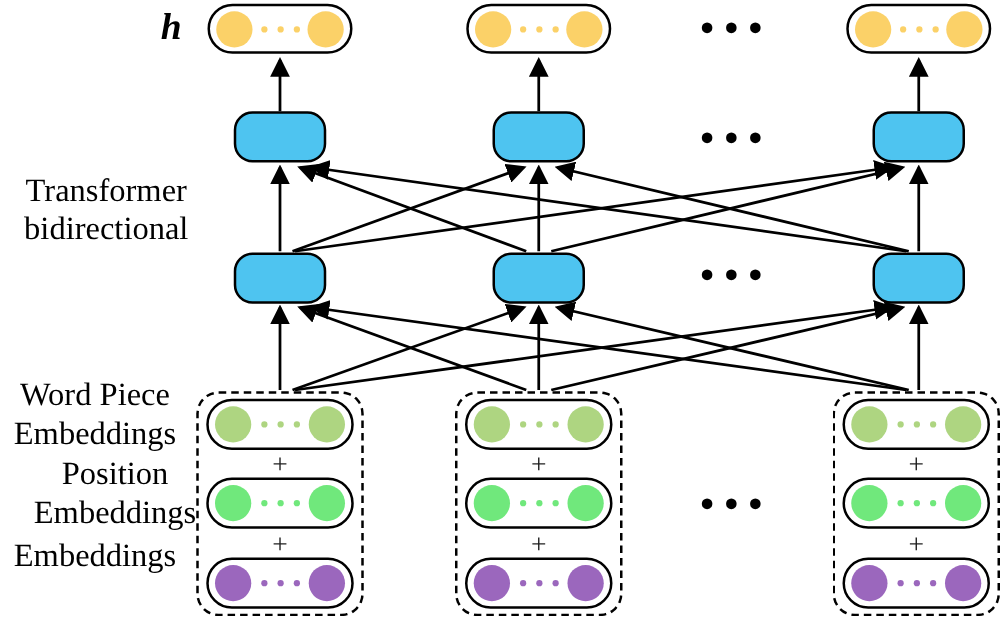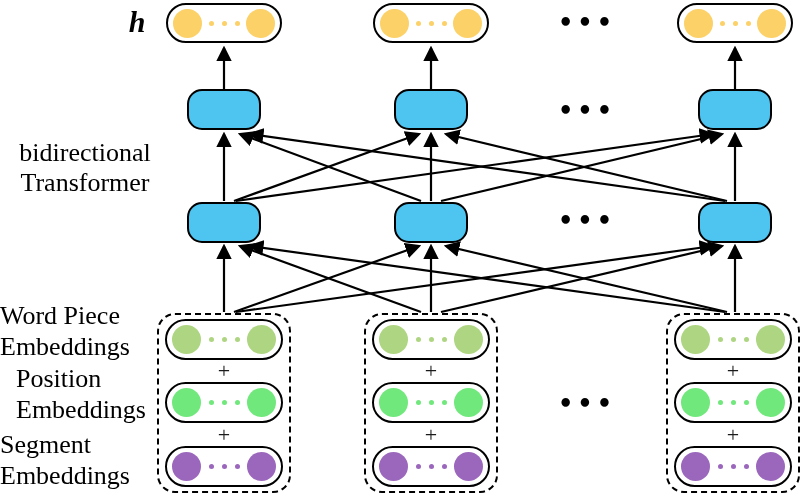--- a/index.html
+++ b/index.html
@@ -6,21 +6,21 @@
   #canvas{
     position:relative;width:800px;height:499px;background:#ffffff;
     overflow:hidden;font-family:"Liberation Serif",serif;
   }
   
   .lbl{position:absolute;color:#000;}
   .lbl-h{left:122px;top:5px;width:30px;text-align:center;
          font:italic 700 30px "Liberation Serif",serif;}
   .lbl-transformer{left:8px;top:138px;width:154px;text-align:center;
          font:400 26px "Liberation Serif",serif;line-height:30px;}
-  .lbl-emb{left:0px;width:152px;
+  .lbl-emb{left:0px;width:152px;text-align:center;
          font:400 26px "Liberation Serif",serif;line-height:31px;}
   .lbl-wordpiece{top:300px;}
   .lbl-position{top:363px;margin-left:16px;}
   .lbl-segment{top:429px;}
   
   .ell{position:absolute;left:556px;width:62px;text-align:center;color:#000;
        font:700 24px "DejaVu Sans",sans-serif;letter-spacing:4px;}
   
   .pill{position:absolute;width:116px;height:40px;background:#fff;
         border:2.5px solid #000;border-radius:21px;box-sizing:border-box;
@@ -81,33 +81,32 @@
       <line x1="236" y1="312" x2="713" y2="246" marker-end="url(#ah)"></line>
       <line x1="421" y1="312" x2="240" y2="246" marker-end="url(#ah)"></line>
       <line x1="441" y1="312" x2="722" y2="246" marker-end="url(#ah)"></line>
       <line x1="725" y1="312" x2="250" y2="246" marker-end="url(#ah)"></line>
       <line x1="727" y1="312" x2="446" y2="246" marker-end="url(#ah)"></line>
     </g>
   </svg>
 
   <div class="lbl lbl-h">h</div>
   <div class="lbl lbl-transformer">
+    <div>Transformer</div>
     <div>bidirectional</div>
-    <div>Transformer</div>
   </div>
   <div class="lbl lbl-emb lbl-wordpiece">
     <div>Word Piece</div>
     <div>Embeddings</div>
   </div>
   <div class="lbl lbl-emb lbl-position">
     <div>Position</div>
     <div>Embeddings</div>
   </div>
   <div class="lbl lbl-emb lbl-segment">
-    <div>Segment</div>
     <div>Embeddings</div>
   </div>
 
   <div class="ell" style="top:9px">•••</div>
   <div class="ell" style="top:97px">•••</div>
   <div class="ell" style="top:207px">•••</div>
   <div class="ell" style="top:390px">•••</div>
 
   <div class="pill c-out" style="left:166px;top:3px">
     <span class="circ"></span>

